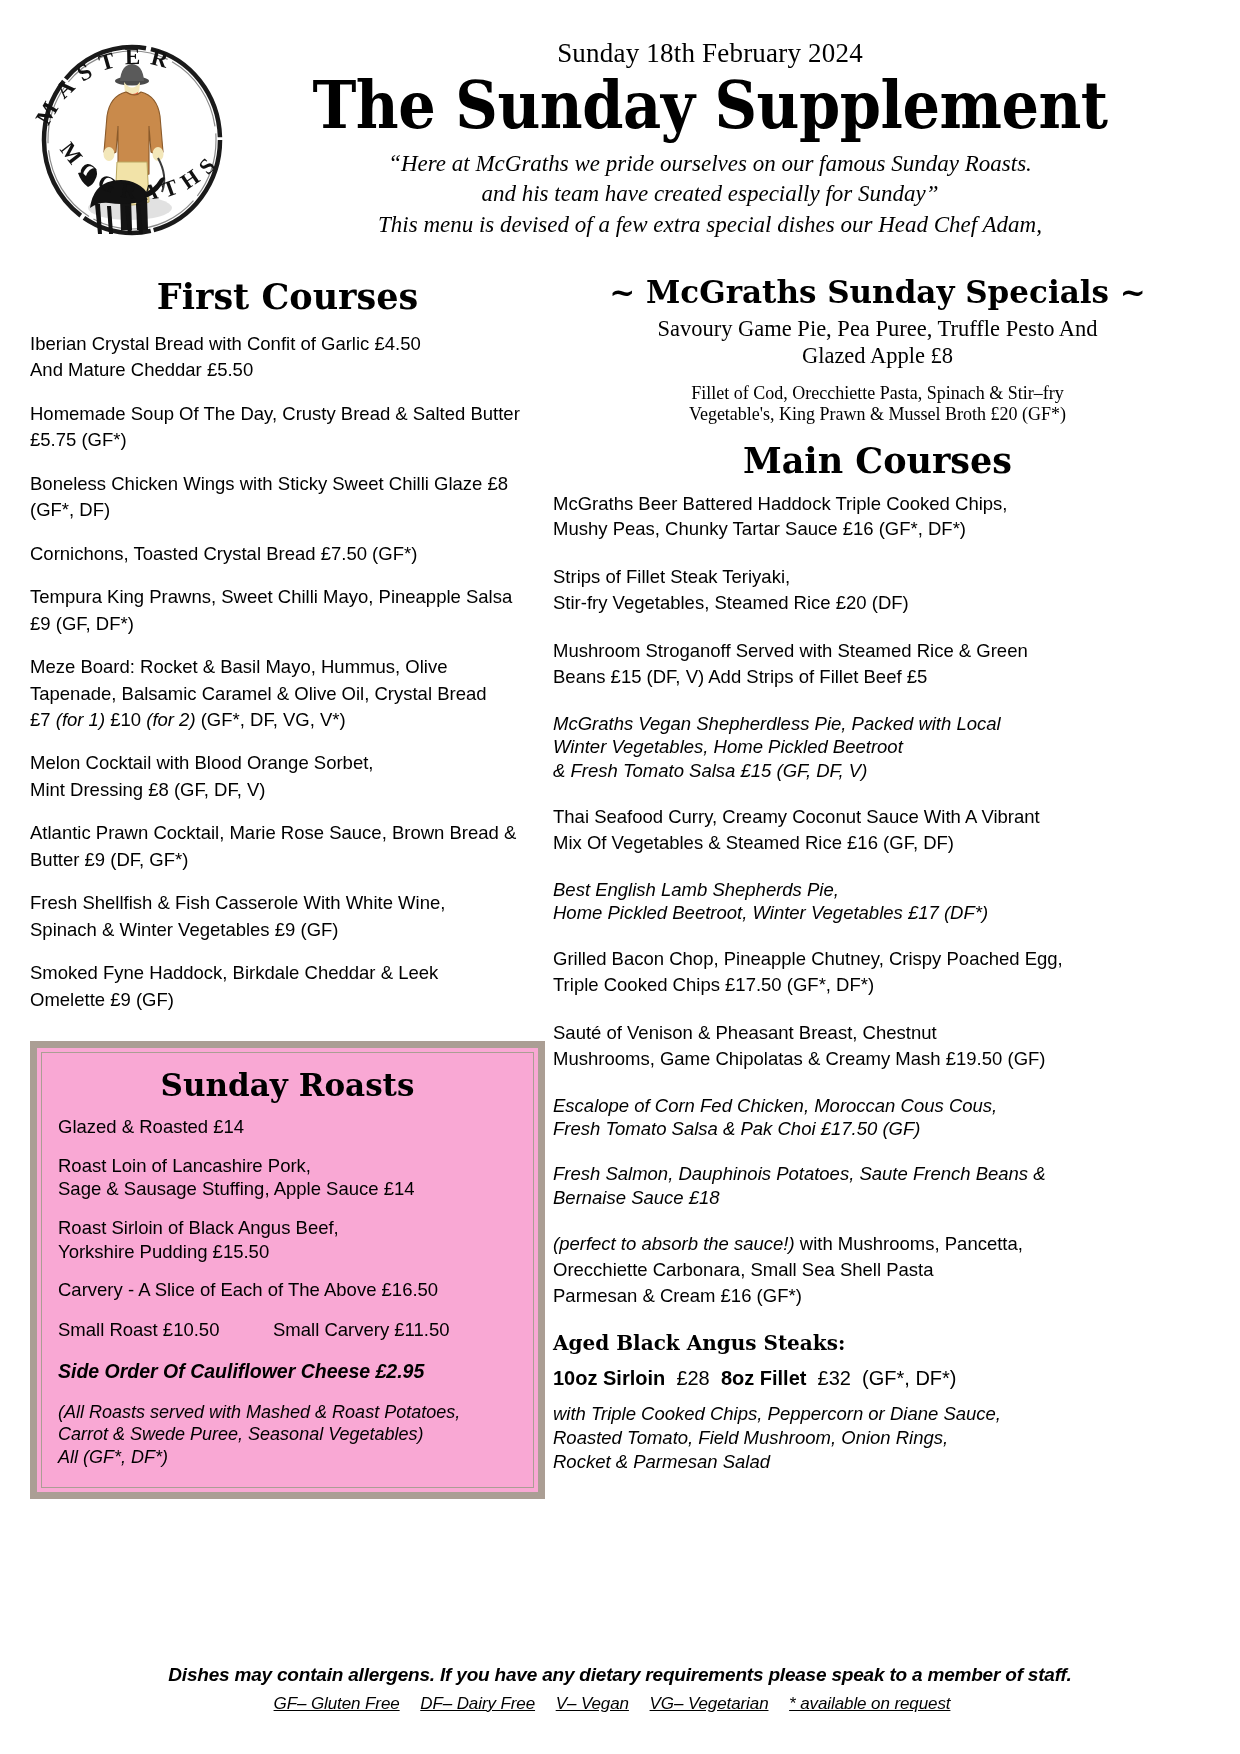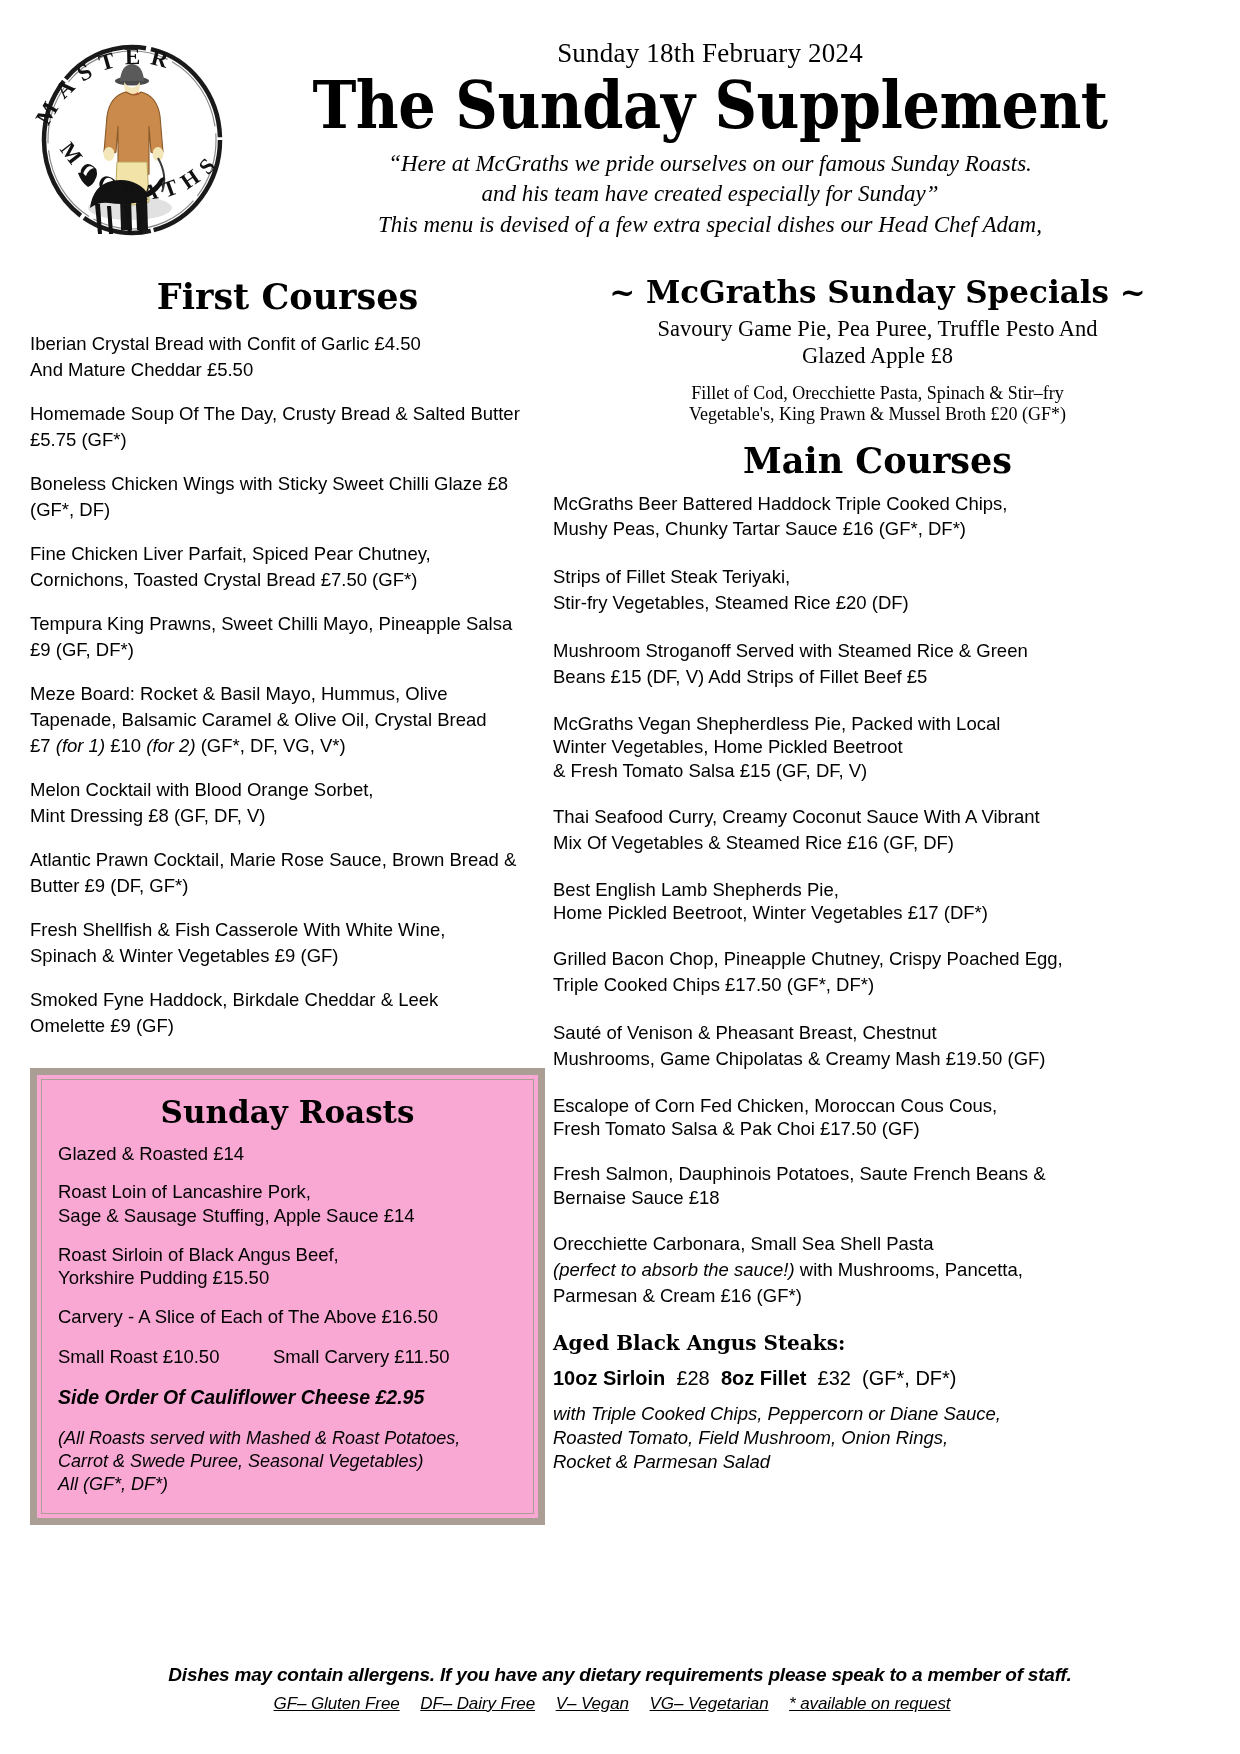--- a/index.html
+++ b/index.html
@@ -108,21 +108,21 @@
   .dish em { font-style: italic; }
 
   .col-right .dish {
     font-size: 18.5px;
     line-height: 1.40;
     margin-bottom: 22px;
     padding-left: 8px;
   }
 
   
-  .col-right .dish.tight { line-height: 1.26; }
+  .col-right .dish.tight { line-height: 1.26; font-style: italic; }
 
   
   .specials {
     font-family: "Liberation Serif", serif;
     text-align: center;
     font-size: 22.5px;
     line-height: 1.18;
   }
   .specials .sp-item { margin-bottom: 14px; }
   .specials .sp-item .ln { display: block; }
@@ -292,21 +292,20 @@
         <span class="ln">Homemade Soup Of The Day, Crusty Bread &amp; Salted Butter</span>
         <span class="ln">£5.75  (GF*)</span>
       </div>
 
       <div class="dish">
         <span class="ln">Boneless Chicken Wings with Sticky Sweet Chilli Glaze  £8</span>
         <span class="ln">(GF*, DF)</span>
       </div>
 
       <div class="dish">
-        <span class="ln">Fine Chicken Liver Parfait, Spiced Pear Chutney,</span>
         <span class="ln">Cornichons, Toasted Crystal Bread   £7.50  (GF*)</span>
       </div>
 
       <div class="dish">
         <span class="ln">Tempura King Prawns, Sweet Chilli Mayo, Pineapple Salsa</span>
         <span class="ln">£9 (GF, DF*)</span>
       </div>
 
       <div class="dish">
         <span class="ln">Meze Board: Rocket &amp; Basil Mayo, Hummus, Olive</span>
@@ -438,22 +437,22 @@
         <span class="ln">Escalope of Corn Fed Chicken, Moroccan Cous Cous,</span>
         <span class="ln">Fresh Tomato Salsa &amp; Pak Choi   £17.50  (GF)</span>
       </div>
 
       <div class="dish tight">
         <span class="ln">Fresh Salmon, Dauphinois Potatoes, Saute French Beans &amp;</span>
         <span class="ln">Bernaise Sauce   £18</span>
       </div>
 
       <div class="dish">
+        <span class="ln"><em>(perfect to absorb the sauce!)</em><span> with Mushrooms, Pancetta,</span></span>
         <span class="ln">Orecchiette Carbonara, Small Sea Shell Pasta</span>
-        <span class="ln"><em>(perfect to absorb the sauce!)</em><span> with Mushrooms, Pancetta,</span></span>
         <span class="ln">Parmesan &amp; Cream  £16  (GF*)</span>
       </div>
     </div>
 
     <div class="steaks-head">Aged Black Angus Steaks:</div>
 
     <div class="steaks-prices"><b>10oz Sirloin</b>&nbsp;&nbsp;<span>£28</span>&nbsp;&nbsp;<b>8oz Fillet</b>&nbsp;&nbsp;<span>£32</span>&nbsp;&nbsp;<span>(GF*, DF*)</span></div>
 
     <div class="steaks-note">
       <span class="ln">with Triple Cooked Chips, Peppercorn or Diane Sauce,</span>

